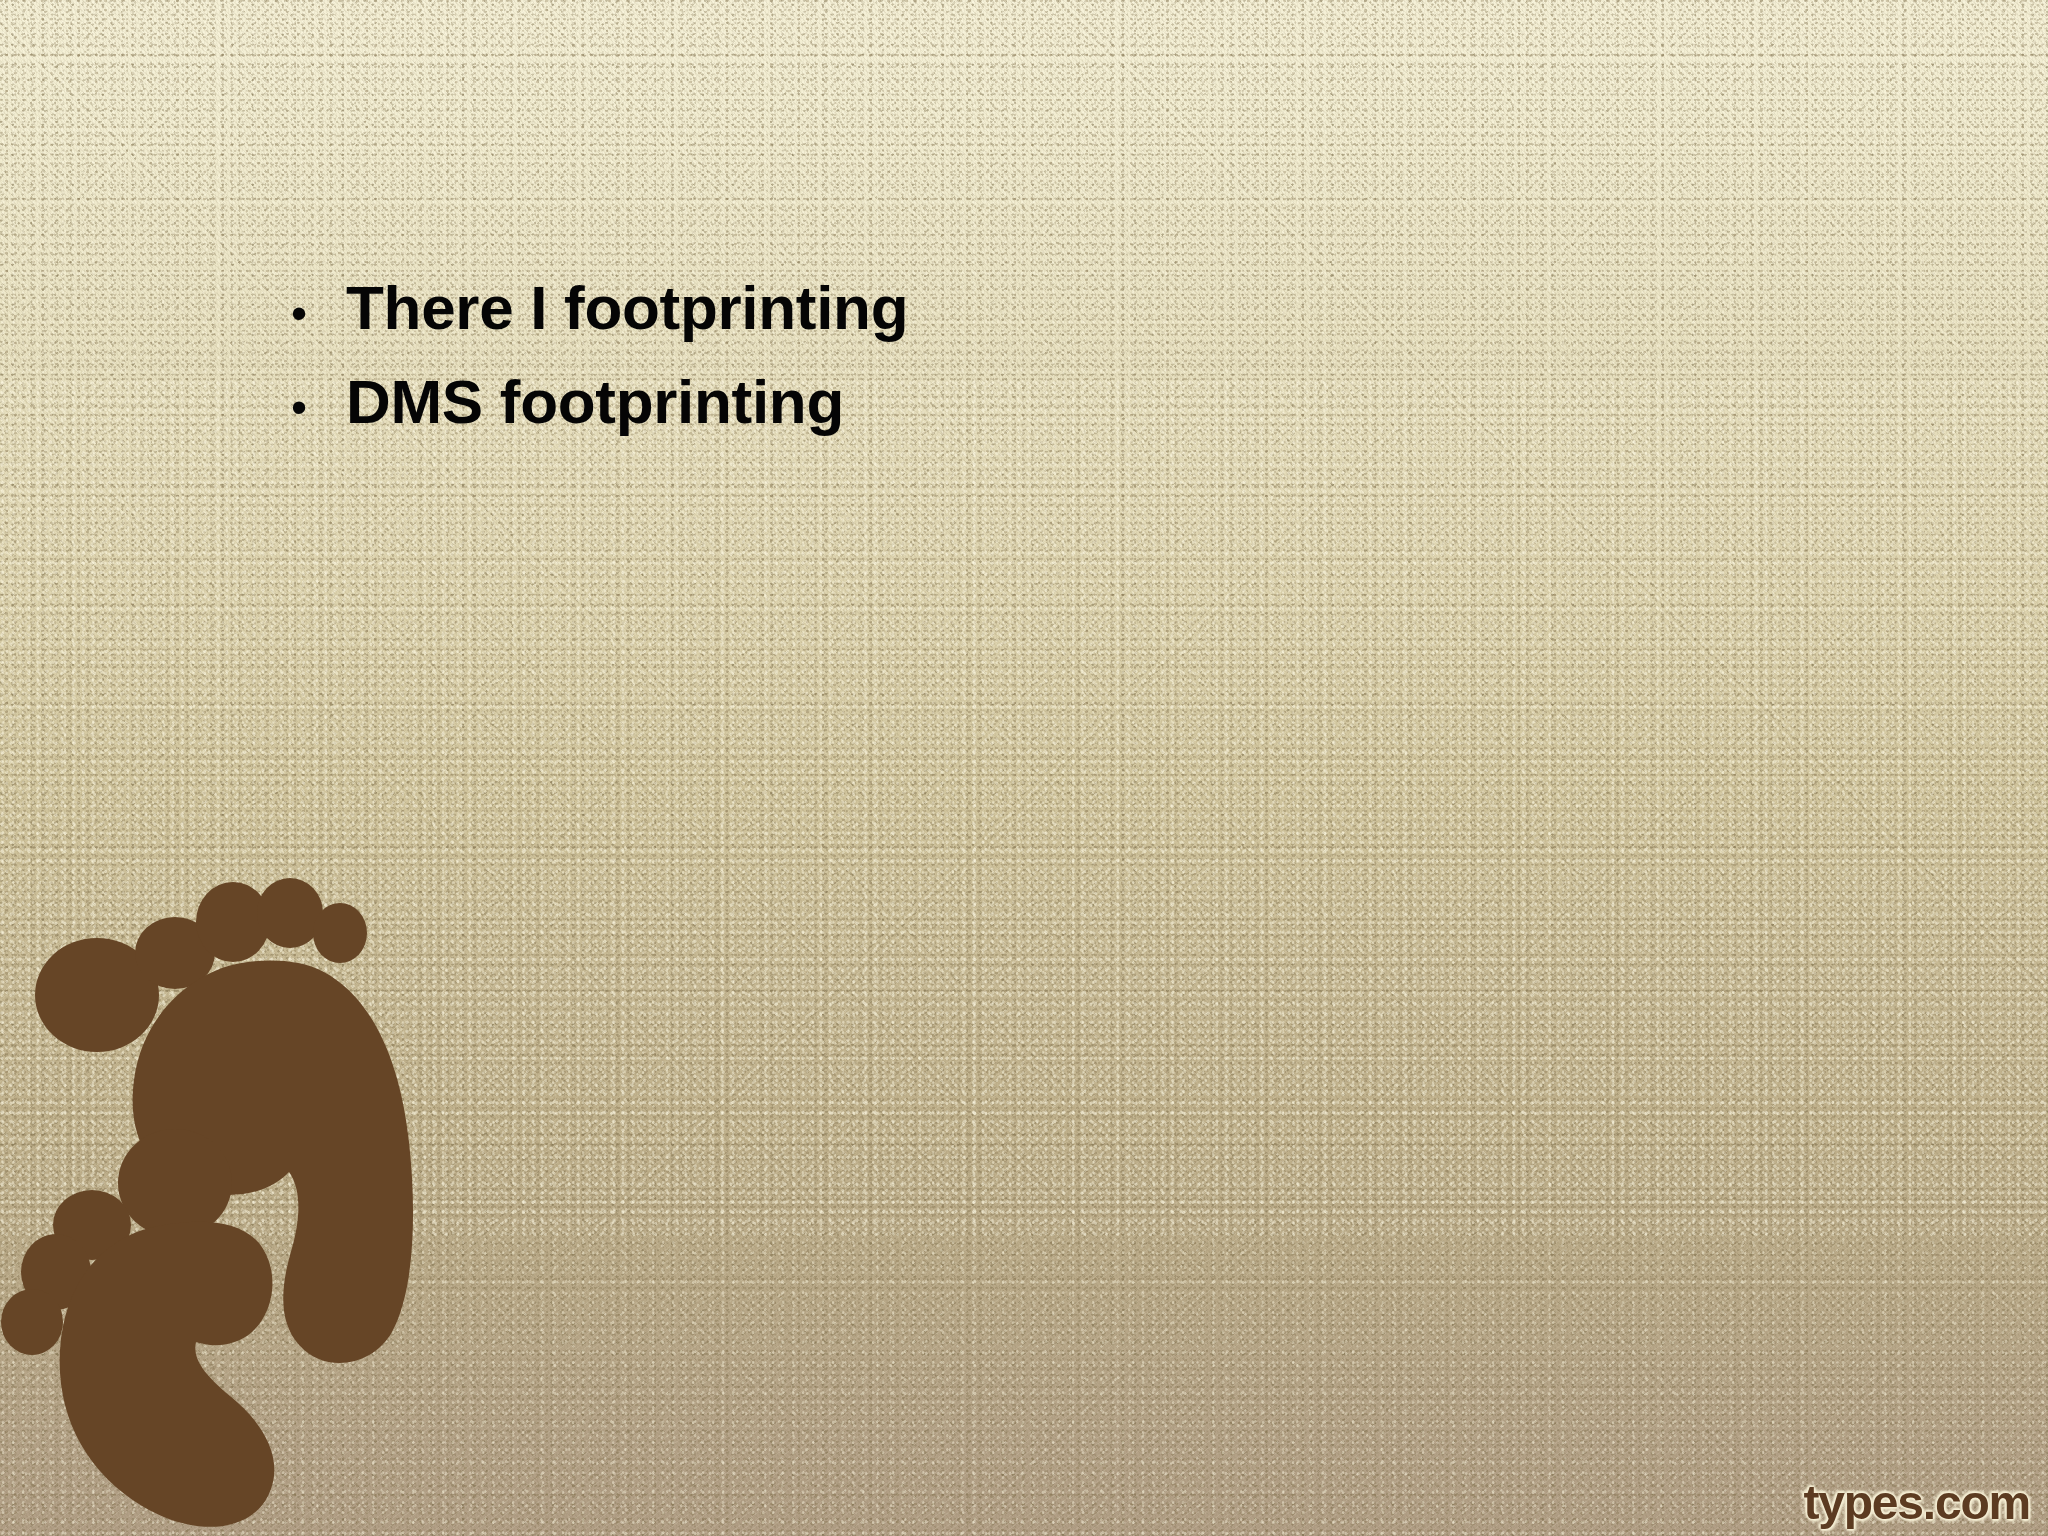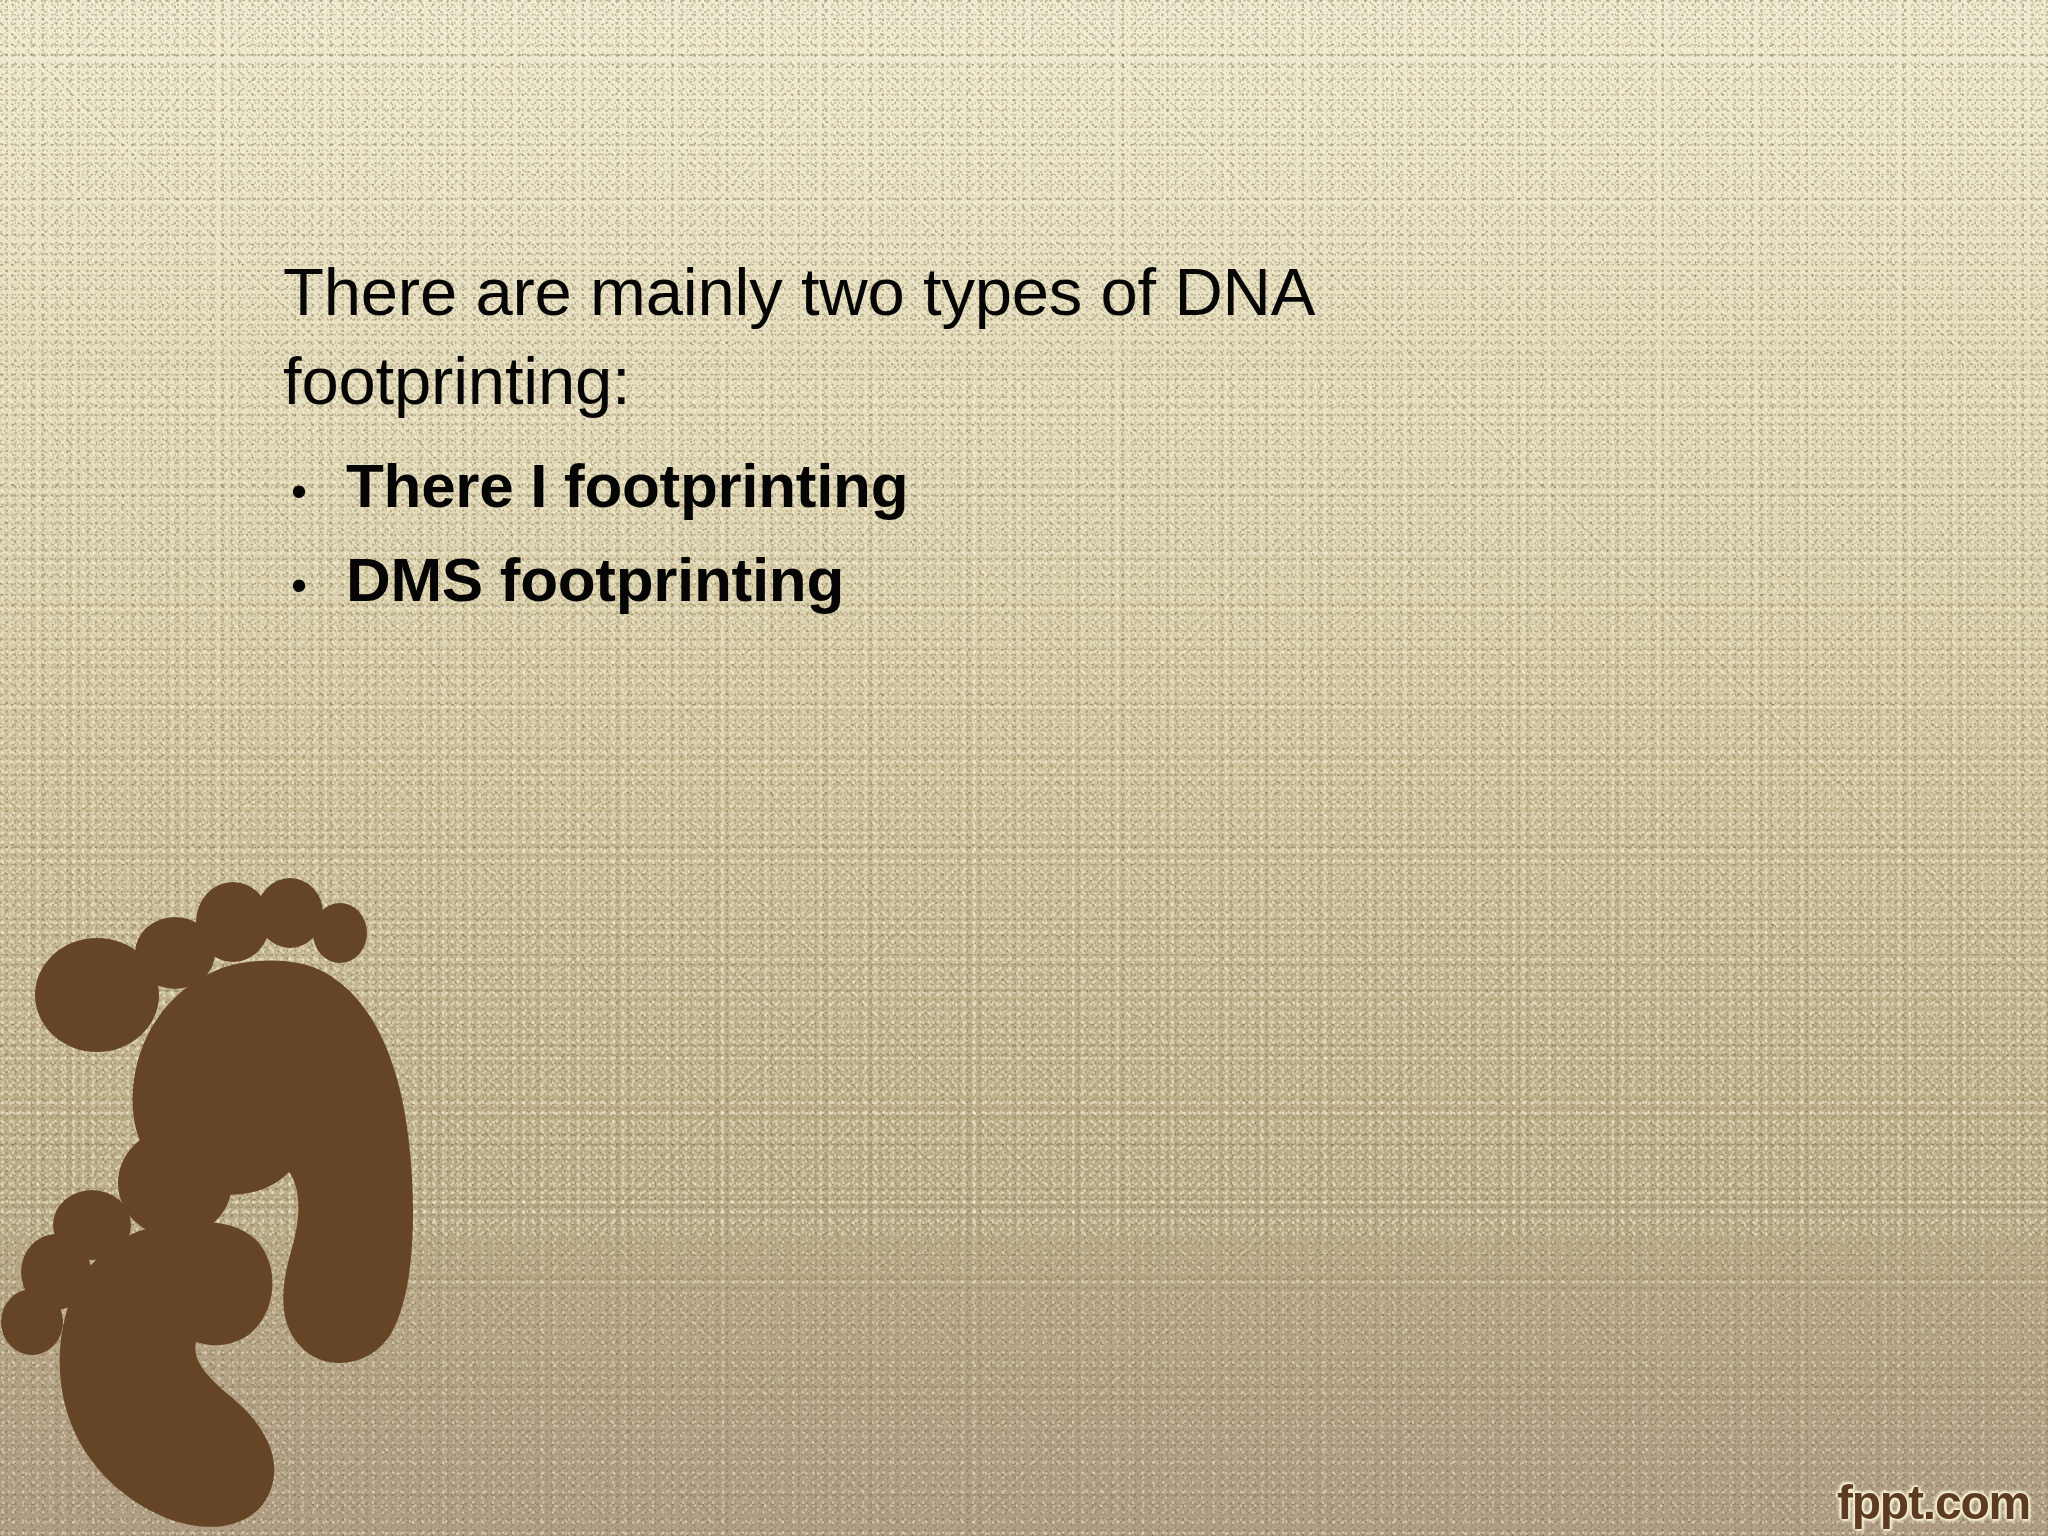--- a/index.html
+++ b/index.html
@@ -199,30 +199,29 @@
                  C 206 716, 192 700, 196 682
                  C 213 688, 236 686, 252 672
                  C 276 650, 280 608, 258 582
                  C 236 558, 196 559, 158 566 Z"></path>
       </g>
     </svg>
   </div>
 
   <div class="body-text">
 
-    <p class="intro">There are mainly two types of DNA footprinting:</p>
 
     <ul class="bullets">
       <li class="bullet">
         <span class="bullet-marker">•</span>
         <span class="bullet-label">There I footprinting</span>
       </li>
       <li class="bullet">
         <span class="bullet-marker">•</span>
         <span class="bullet-label">DMS footprinting</span>
       </li>
     </ul>
 
   </div>
 
-  <div class="watermark">fppt.com</div>
+  <div class="watermark">types.com</div>
 
 </div>
 
 </body></html>

